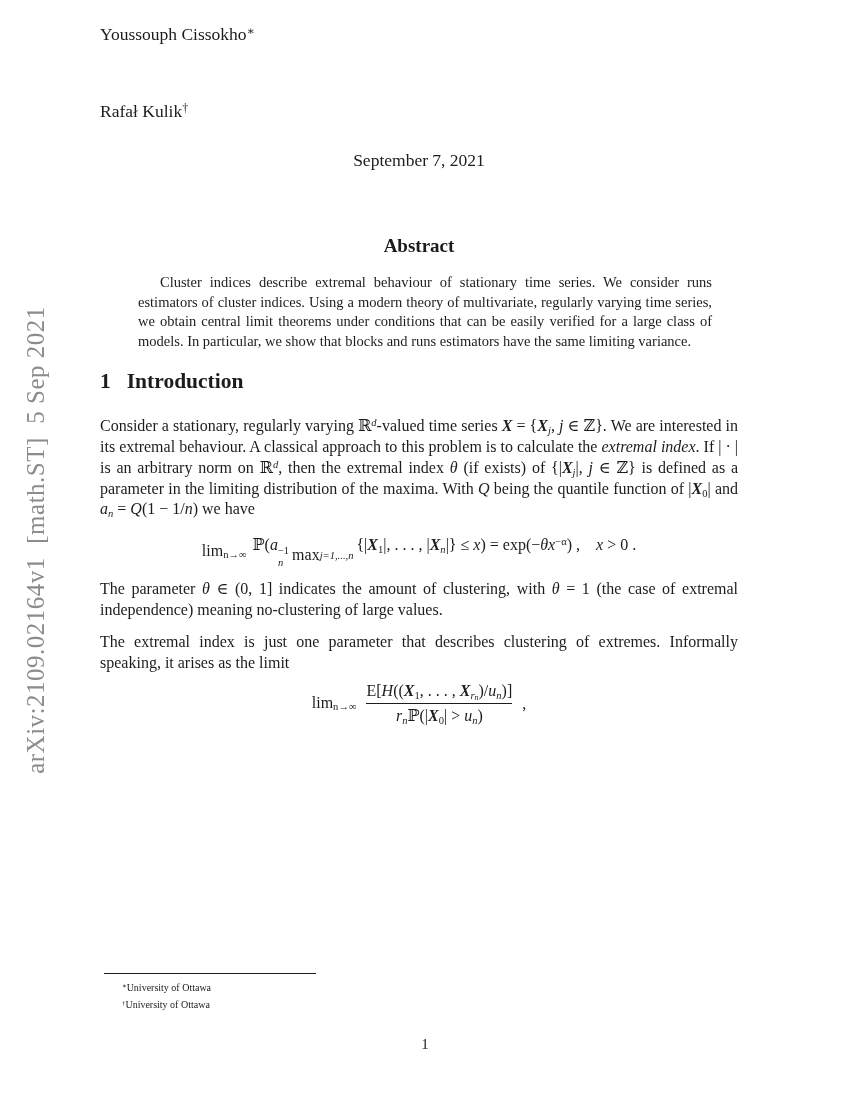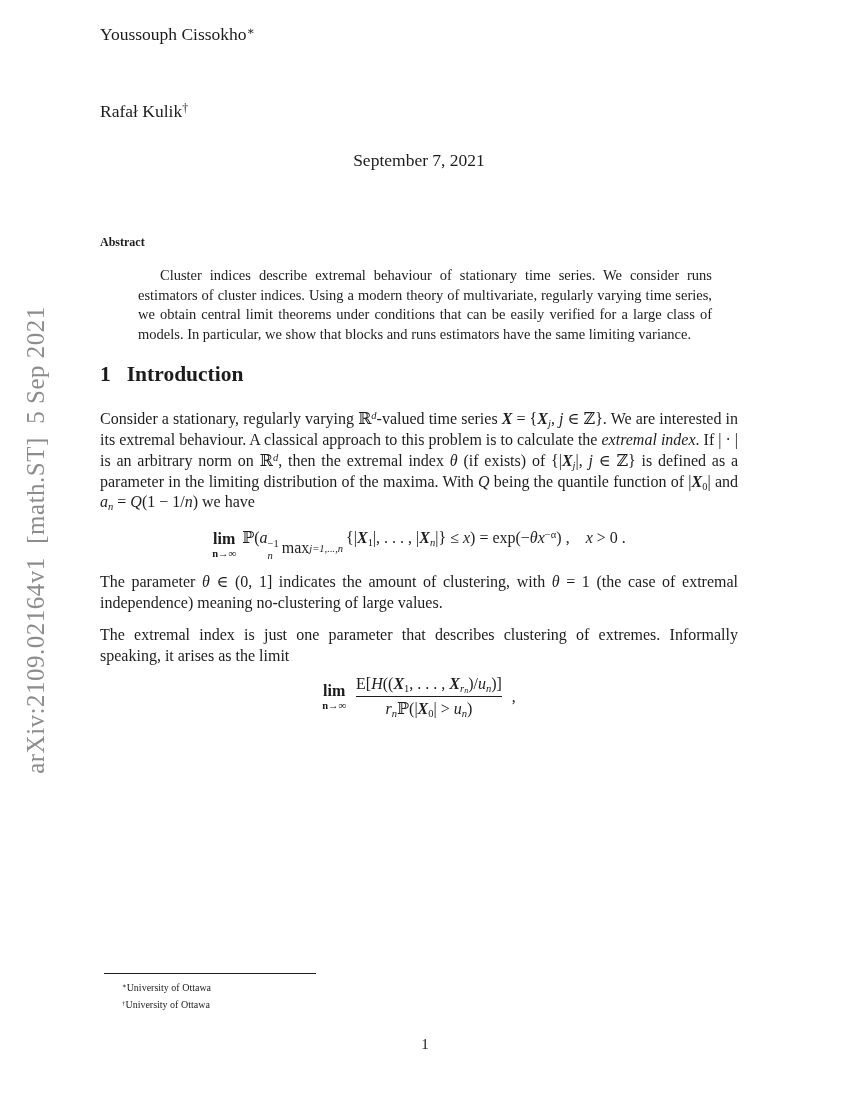--- a/index.html
+++ b/index.html
@@ -13,21 +13,21 @@
   .content{position:absolute;left:100px;top:0;width:638px;}
 
   .title{margin:210px 0 0;font-size:25.5px;line-height:38px;font-weight:400;text-align:center;}
   .title span{display:block;}
 
   .authors{display:flex;justify-content:center;gap:56px;margin-top:24px;font-size:17.5px;flex-direction:column;}
   .mark{font-size:68%;vertical-align:.45em;line-height:0;}
 
   .date{margin-top:28px;text-align:center;font-size:17.5px;}
 
-  .abs-head{margin-top:64px;text-align:left;font-weight:700;font-size:12px;}
+  .abs-head{margin-top:64px;text-align:center;font-weight:700;font-size:19px;}
   .abs-text{margin:16px 26px 0 38px;font-size:14.5px;line-height:19.6px;
             text-align:justify;text-indent:22px;}
 
   .section-heading{font-size:21.5px;font-weight:700;}
   .section-heading .num{margin-right:16px;}
 
   .para{margin:22px 0 0;font-size:16px;line-height:20.8px;text-align:justify;}
   .para.tight{margin-top:11px;}
 
   
@@ -35,21 +35,21 @@
   .seg-bi{font-style:italic;font-weight:700;}
   .seg-sup{font-size:66%;vertical-align:.5em;line-height:0;}
   .seg-supi{font-size:66%;vertical-align:.5em;line-height:0;font-style:italic;}
   .seg-sub{font-size:66%;vertical-align:-.25em;line-height:0;}
   .seg-subi{font-size:66%;vertical-align:-.25em;line-height:0;font-style:italic;}
   .seg-subsubi{font-size:50%;vertical-align:-.5em;line-height:0;font-style:italic;}
 
   .equation{display:flex;justify-content:center;align-items:center;font-size:16px;}
   .eq1{margin-top:15px;}
   .eq2{margin-top:9px;}
-  .limstack{display:inline-flex;flex-direction:column;align-items:center;line-height:1.05;margin-right:6px;font-weight:bold;}
+  .limstack{display:inline-flex;flex-direction:row;align-items:flex-end;line-height:1.05;margin-right:6px;}
   .limstack .bot{font-size:66%;}
   .maxstack{display:inline-flex;flex-direction:row;align-items:center;line-height:1.05;
             vertical-align:-.6em;margin:0 3px;}
   .maxstack .bot{font-size:66%;font-style:italic;}
   .supsub{display:inline-flex;flex-direction:column;align-items:flex-start;
           font-size:66%;line-height:1.1;vertical-align:-.35em;}
   .supsub .ss-bot{font-style:italic;}
   .frac{display:inline-flex;flex-direction:column;align-items:center;margin:0 4px;}
   .frac .bar{align-self:stretch;height:1px;background:#1c1c1c;margin:2.5px 0;}
   .eq-comma{margin-left:6px;}

